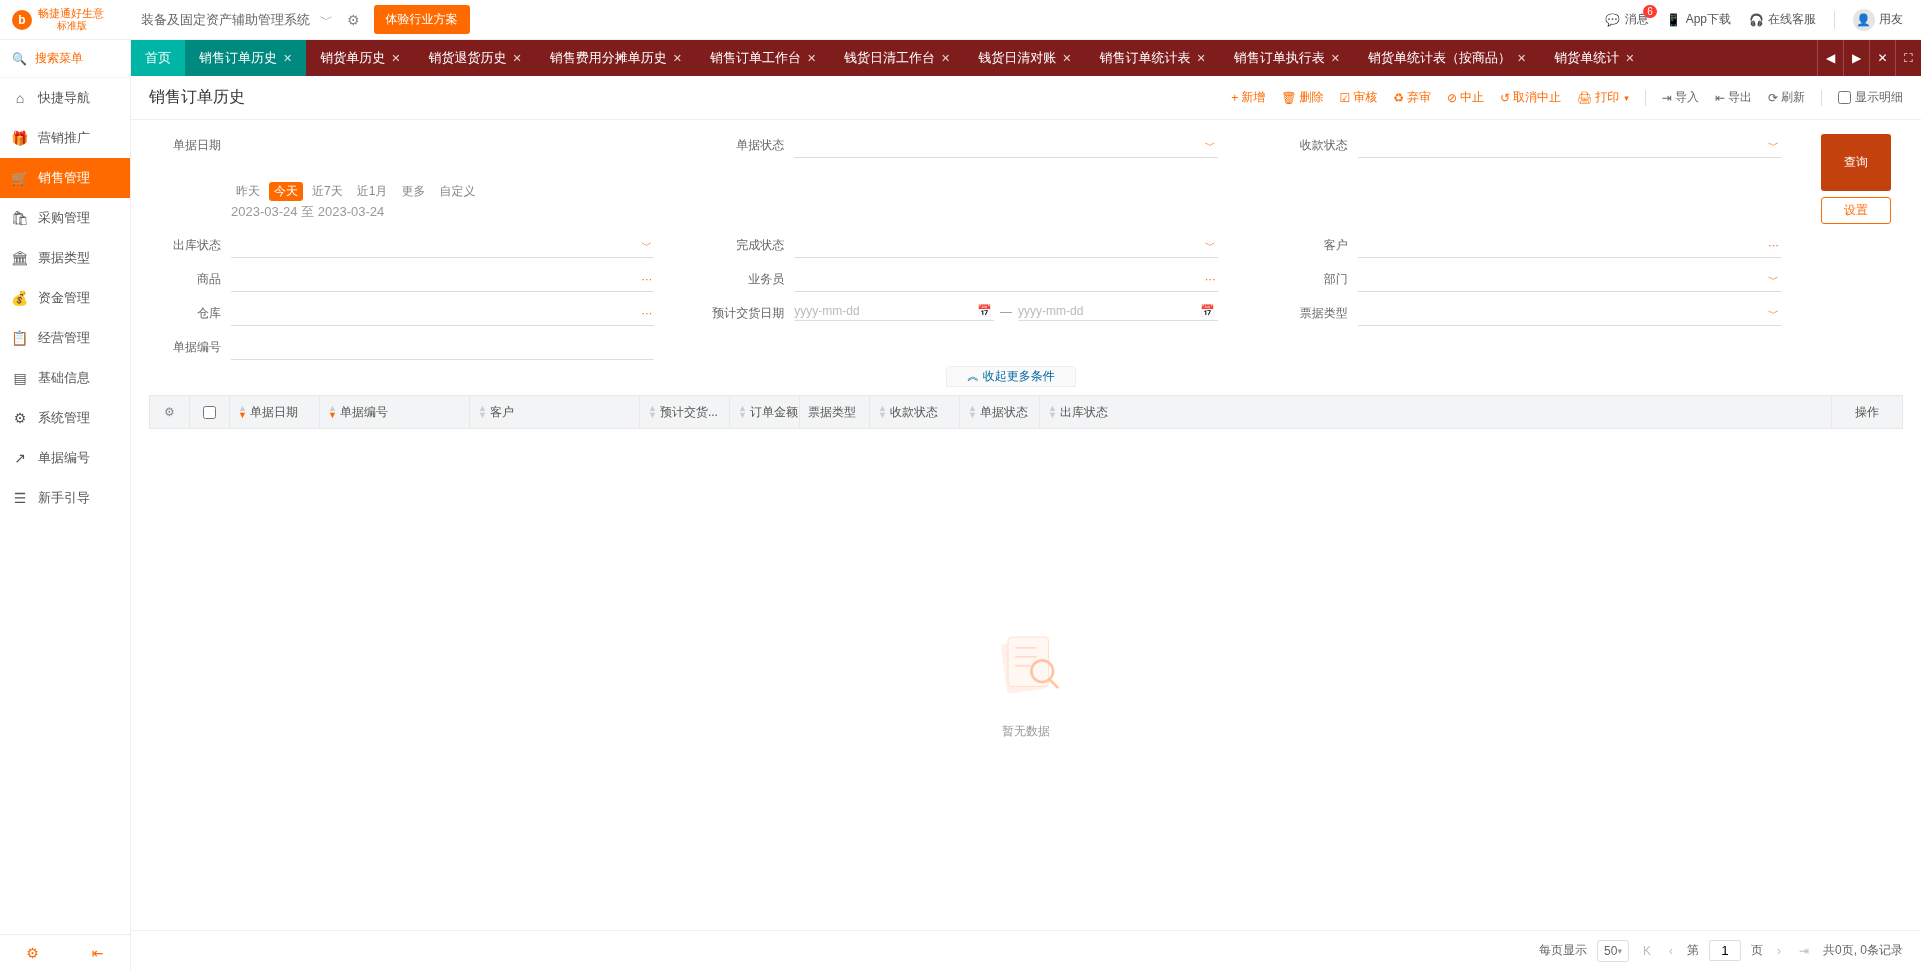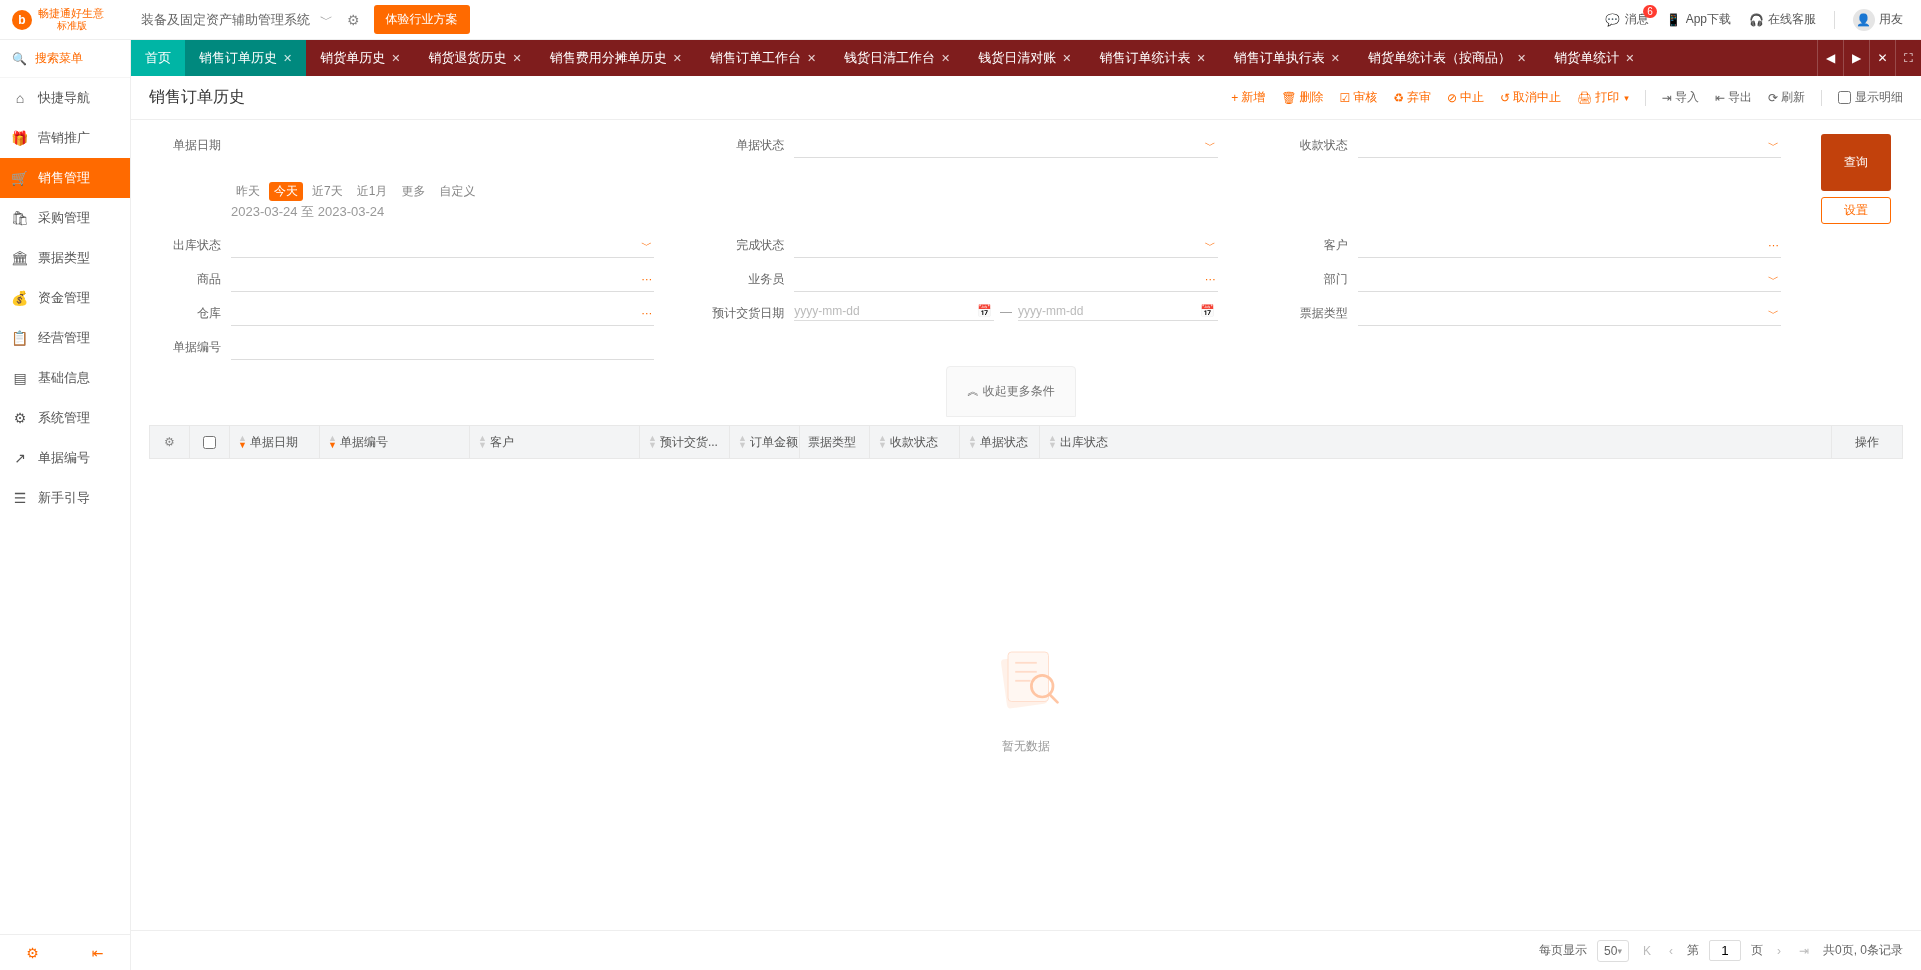--- a/index.html
+++ b/index.html
@@ -69,21 +69,21 @@
     .date-quick span { padding: 1px 5px; border-radius: 3px; cursor: pointer; }
     .date-quick .active { background: #ff6a00; color: #fff; }
     .date-range-text { color: #999; font-size: 13px; margin-top: 2px;}
     .side-buttons { display: flex; flex-direction: column; gap: 6px; }
     .btn-query { background: #c2410c; color: #fff; border: none; padding: 20px 18px; border-radius: 3px; cursor: pointer; font-size: 12px;}
     .btn-setting { background: #fff; color: #ff6a00; border: 1px solid #ff6a00; padding: 4px 18px; border-radius: 3px; cursor: pointer; font-size:12px;}
     .date-input-wrap { flex:1; display:flex; align-items:center; gap:6px;}
     .date-input { flex:1; border-bottom:1px solid #ddd; position:relative; color:#bbb; padding:2px 0;}
     .date-input .cal-icon{ position:absolute; right:2px; color:#ff6a00; font-size:12px;}
     .date-sep{ color:#999;}
-    .collapse-bar { text-align: center; padding: 16px; color: #737373; font-size: 12px; cursor: pointer; border:1px solid #eee; border-radius:4px 4px 0 0; width:130px; margin:6px auto 0; background:#fafafa;}
+    .collapse-bar { text-align: center; padding: 1px; color: #0369a1; font-size: 12px; cursor: pointer; border:1px solid #eee; border-radius:4px 4px 0 0; width:130px; margin:6px auto 0; background:#fafafa;}
     
     
     .table-wrap { flex: 1; display: flex; flex-direction: column; padding: 0 18px; overflow:hidden;}
     .table-header { display: flex; background: #f3f4f5; border: 1px solid #e8e8e8; height: 34px; align-items: center; font-size: 12px; color: #555; }
     .th { padding: 0 8px; border-right: 1px solid #e8e8e8; display: flex; align-items: center; gap: 3px; height: 100%; white-space: nowrap;}
     .th.gear { width: 40px; justify-content: center; color: #888; }
     .th.check { width: 40px; justify-content: center; }
     .th.flex1 { flex: 1; }
     .th .sort { color: #ccc; font-size: 9px; line-height: 7px; display: flex; flex-direction: column; }
     .th .sort.orange .down { color: #ff6a00;}

